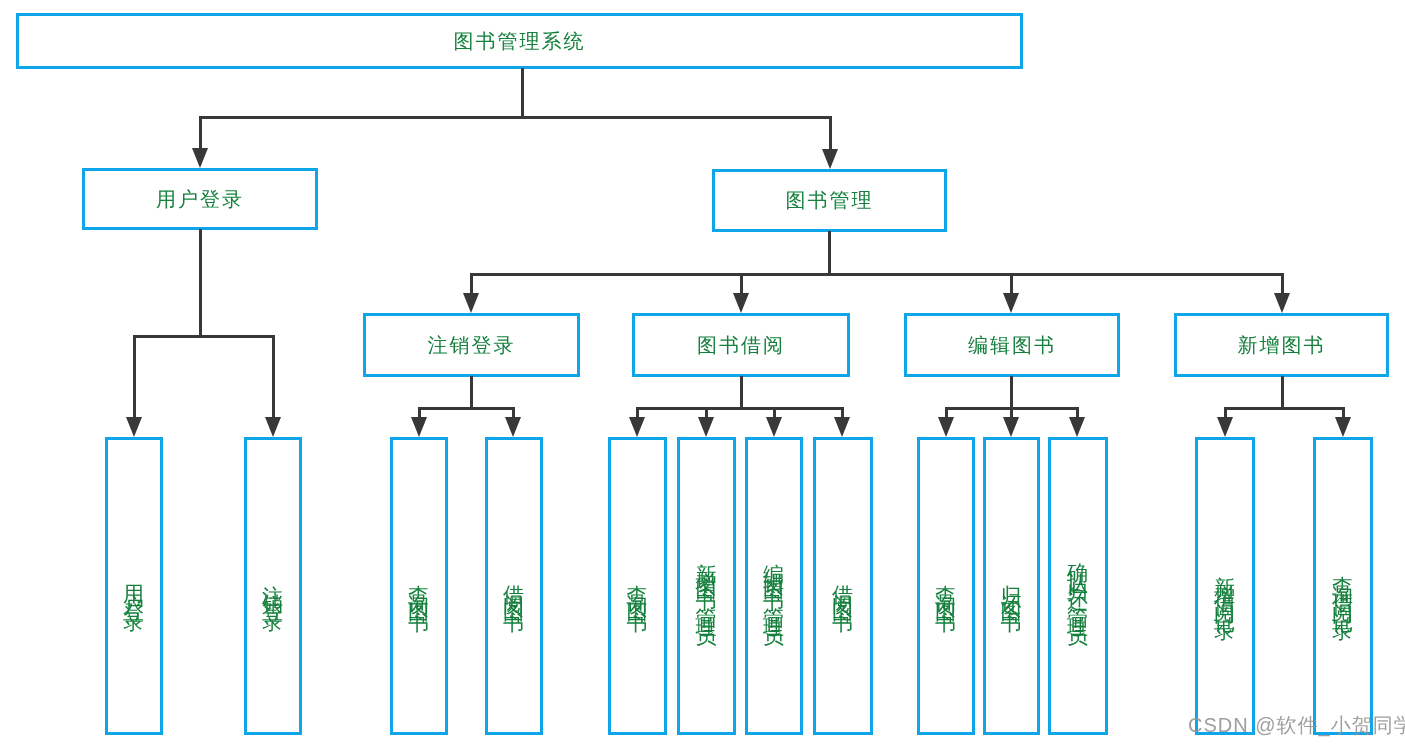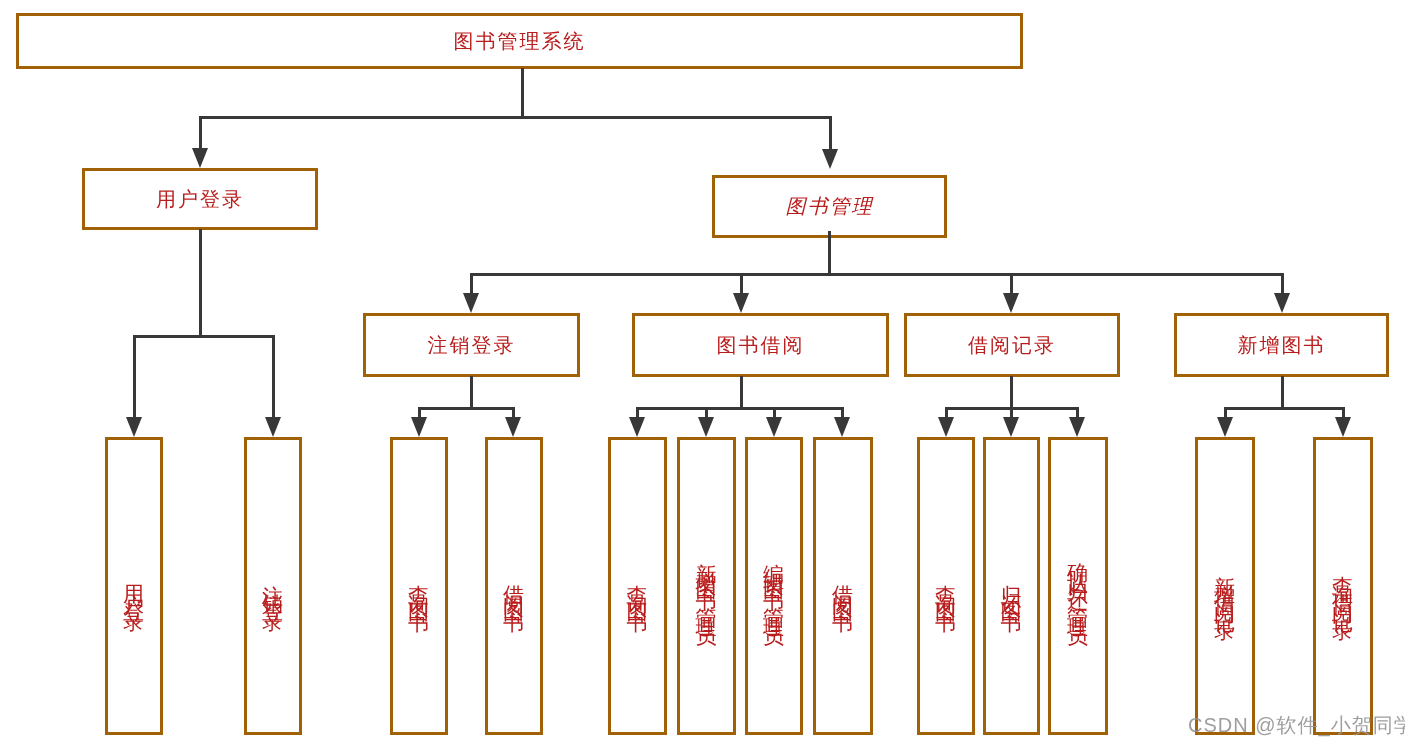--- a/index.html
+++ b/index.html
@@ -2,23 +2,23 @@
 <html><head>
 <meta charset="utf-8">
 <style>
   html,body{margin:0;padding:0;background:#ffffff;}
   #canvas{
     position:relative;width:1405px;height:747px;background:#ffffff;
     font-family:"Liberation Sans","DejaVu Sans",sans-serif;overflow:hidden;
   }
   .box{
     position:absolute;box-sizing:border-box;
-    border:3px solid #a16207;background:#ffffff;
+    border:3px solid #0ea5e9;background:#ffffff;
     display:flex;align-items:center;justify-content:center;
-    color:#b91c1c;
+    color:#15803d;
   }
   .hlabel{font-size:20px;letter-spacing:2px;white-space:nowrap;}
   .vlabel{
     writing-mode:vertical-rl;text-orientation:mixed;
     font-size:21px;letter-spacing:9px;line-height:1;white-space:nowrap;
   }
   .ln{position:absolute;background:#383838;}
   .arrow{
     position:absolute;width:0;height:0;
     border-left:8px solid transparent;border-right:8px solid transparent;
@@ -35,32 +35,32 @@
 
 <div id="canvas">
 
   <div class="box" style="left:16px;top:13px;width:1007px;height:56px;">
     <span class="hlabel">图书管理系统</span>
   </div>
 
   <div class="box" style="left:82px;top:168px;width:236px;height:62px;">
     <span class="hlabel">用户登录</span>
   </div>
-  <div class="box" style="left:712px;top:175px;width:235px;height:63px;font-style:italic;">
+  <div class="box" style="left:712px;top:169px;width:235px;height:63px;">
     <span class="hlabel">图书管理</span>
   </div>
 
   <div class="box" style="left:363px;top:313px;width:217px;height:64px;">
     <span class="hlabel">注销登录</span>
   </div>
-  <div class="box" style="left:632px;top:313px;width:257px;height:64px;">
+  <div class="box" style="left:632px;top:313px;width:218px;height:64px;">
     <span class="hlabel">图书借阅</span>
   </div>
   <div class="box" style="left:904px;top:313px;width:216px;height:64px;">
-    <span class="hlabel">借阅记录</span>
+    <span class="hlabel">编辑图书</span>
   </div>
   <div class="box" style="left:1174px;top:313px;width:215px;height:64px;">
     <span class="hlabel">新增图书</span>
   </div>
 
   <div class="box" style="left:105px;top:437px;width:58px;height:298px;">
     <span class="vlabel">用户登录</span>
   </div>
   <div class="box" style="left:244px;top:437px;width:58px;height:298px;">
     <span class="vlabel">注销登录</span>

